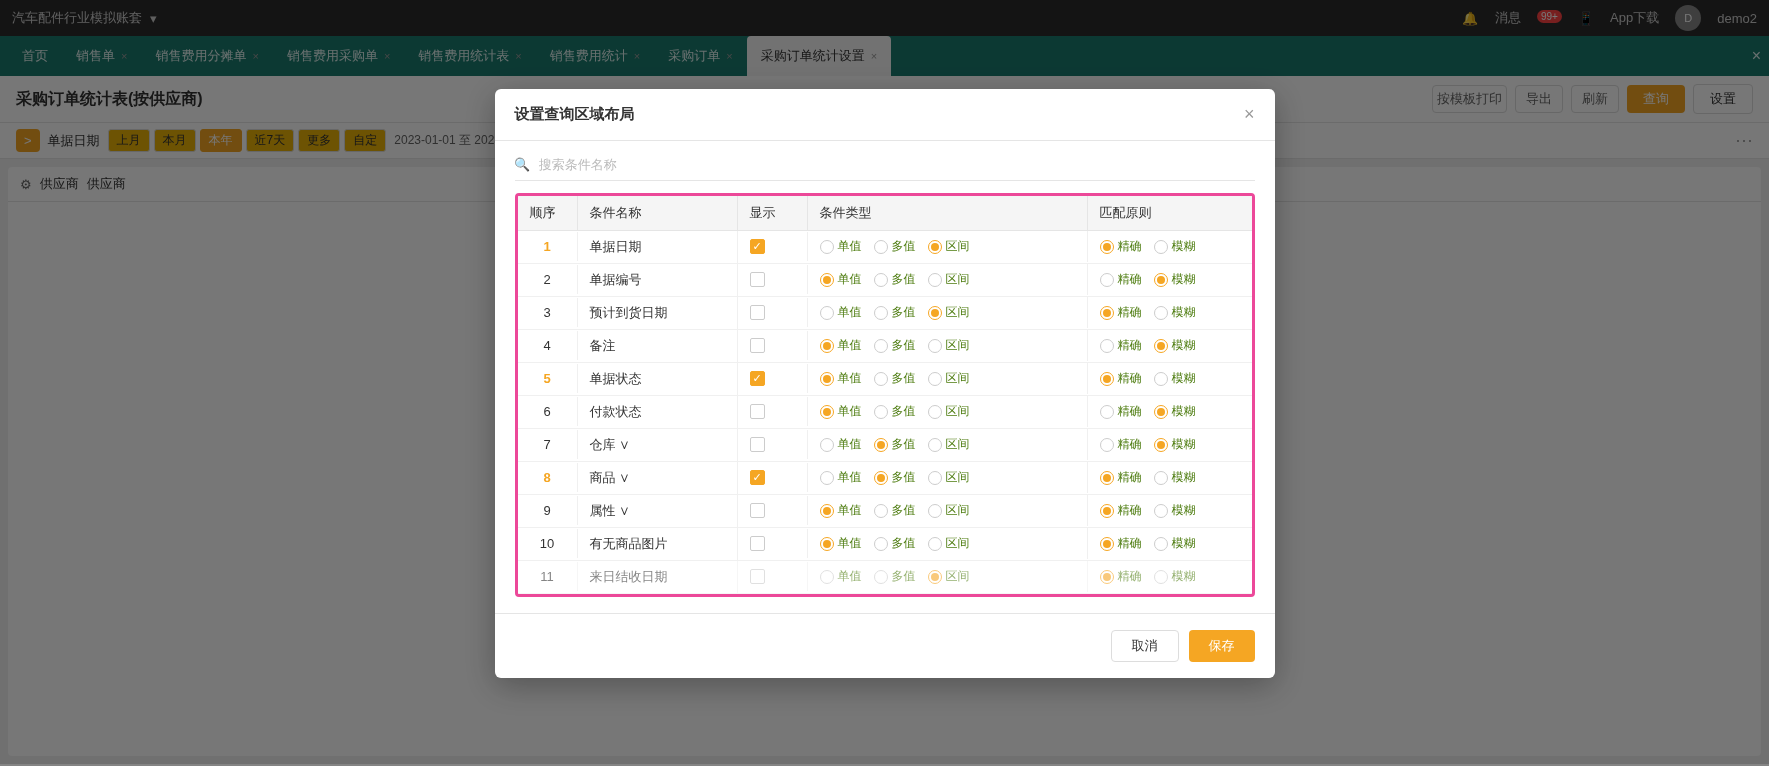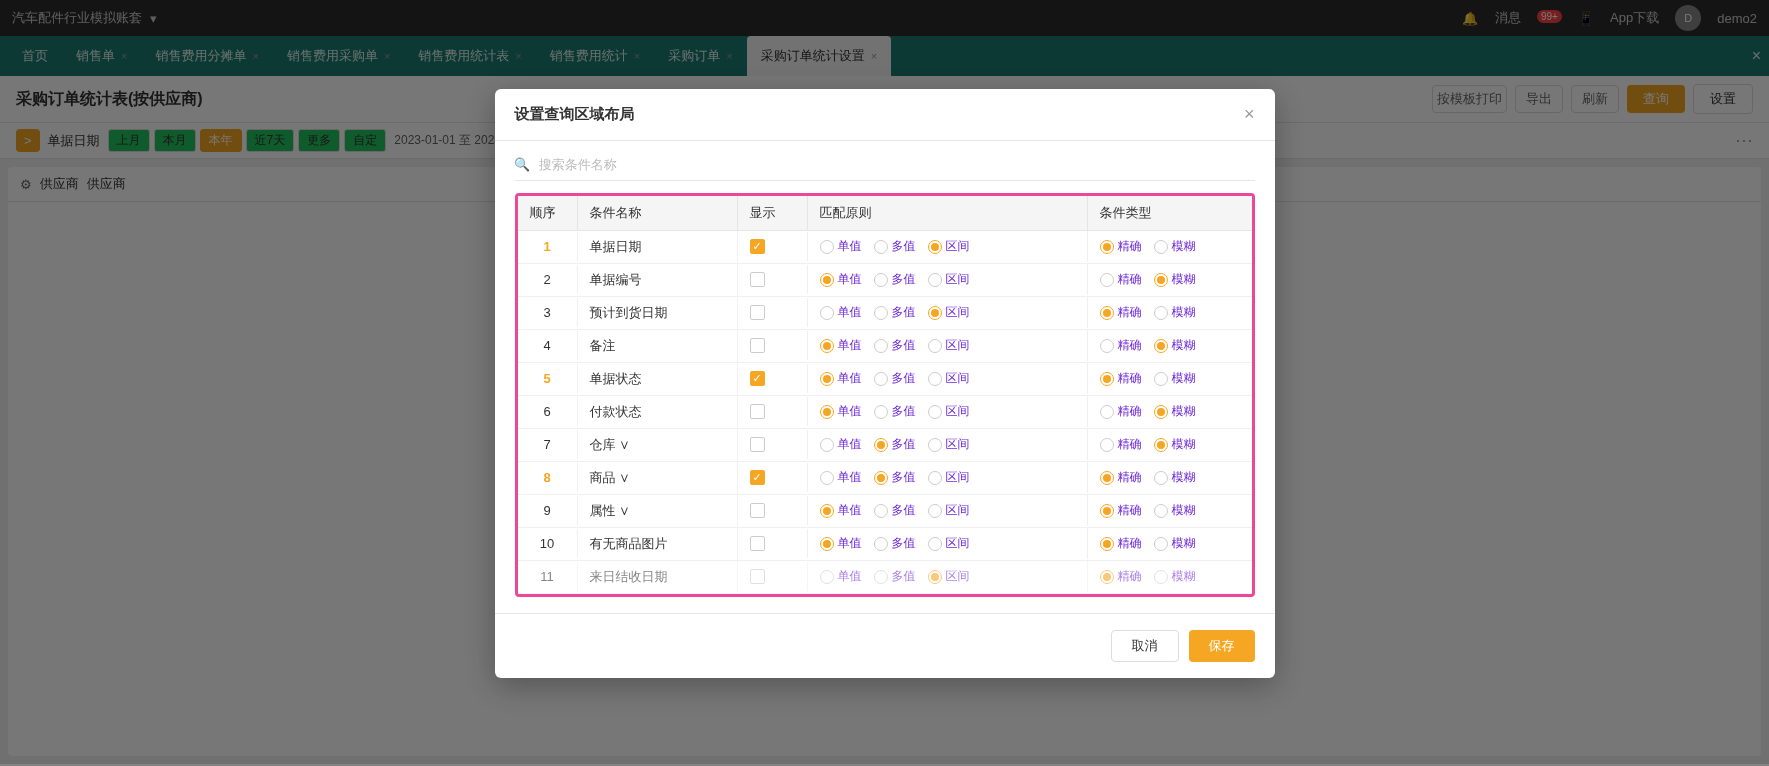--- a/index.html
+++ b/index.html
@@ -182,21 +182,21 @@
     }
     .date-filter-btns {
       display: flex;
       gap: 4px;
       align-items: center;
     }
     .date-btn {
       padding: 2px 8px;
       border: 1px solid #ddd;
       border-radius: 3px;
-      background: #22c55e;
+      background: #eab308;
       color: #333;
       font-size: 12px;
       cursor: pointer;
     }
     .date-btn.active {
       background: #f5a623;
       color: white;
       border-color: #f5a623;
     }
     .date-range {
@@ -397,21 +397,21 @@
     .radio-group {
       display: flex;
       align-items: center;
       gap: 12px;
     }
     .radio-item {
       display: flex;
       align-items: center;
       gap: 4px;
       font-size: 12px;
-      color: #6d28d9;
+      color: #4d7c0f;
       cursor: pointer;
     }
     .radio-btn {
       width: 14px;
       height: 14px;
       border-radius: 50%;
       border: 1px solid #ccc;
       display: inline-flex;
       align-items: center;
       justify-content: center;
@@ -560,22 +560,22 @@
         <span class="search-icon-span">🔍</span>
         <input class="search-input" type="text" placeholder="搜索条件名称" style="">
       </div>
 
       <div class="conditions-table">
 
         <div class="ct-header">
           <div class="ct-header-cell">顺序</div>
           <div class="ct-header-cell">条件名称</div>
           <div class="ct-header-cell">显示</div>
+          <div class="ct-header-cell">条件类型</div>
           <div class="ct-header-cell">匹配原则</div>
-          <div class="ct-header-cell">条件类型</div>
         </div>
 
         <div class="ct-row">
           <div class="ct-cell row-num">1</div>
           <div class="ct-cell">单据日期</div>
           <div class="ct-cell">
             <span class="cb checked">✓</span>
           </div>
           <div class="ct-cell">
             <div class="radio-group">

